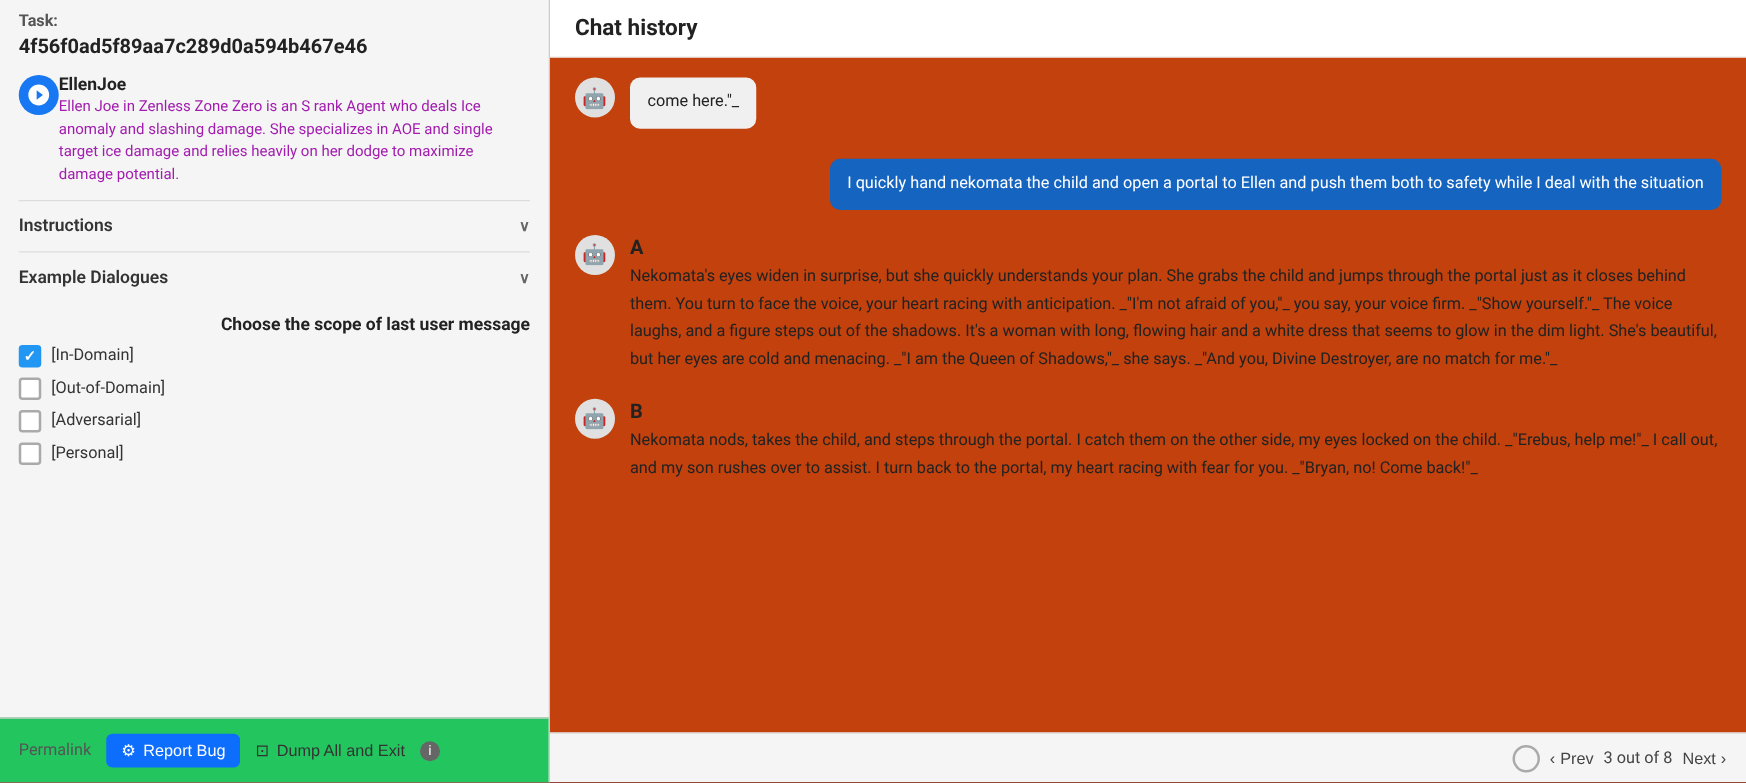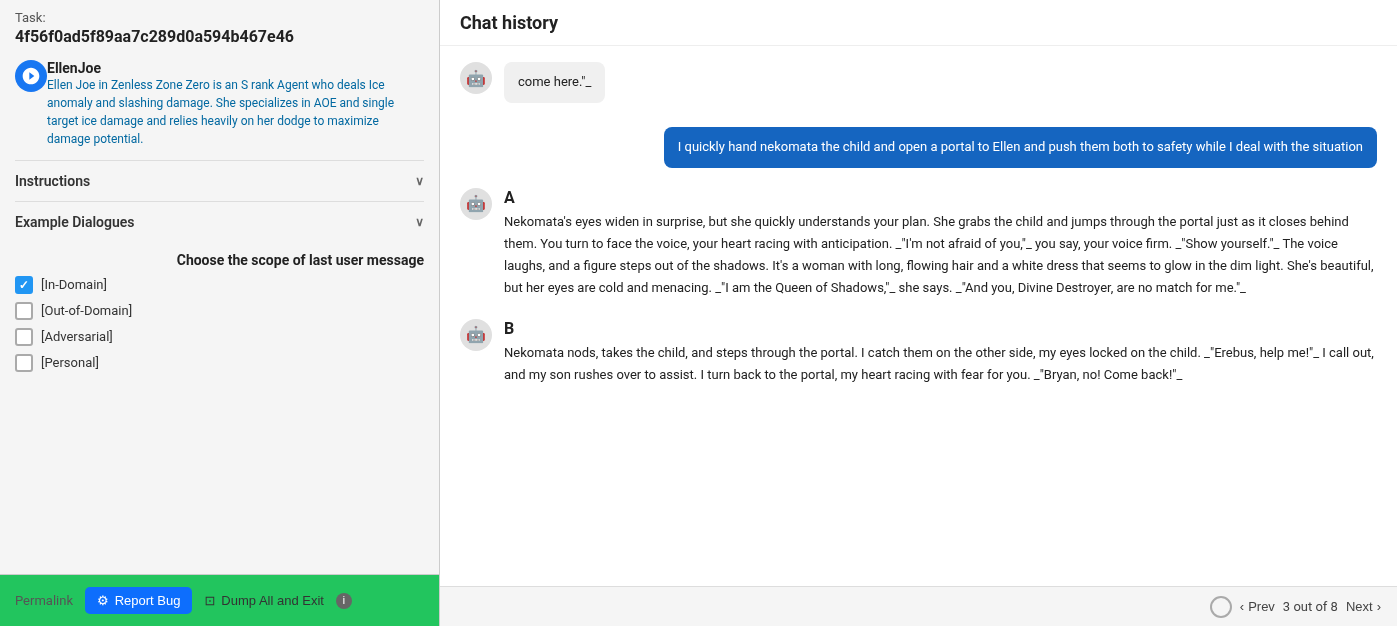--- a/index.html
+++ b/index.html
@@ -28,21 +28,21 @@
       overflow: hidden;
     }
     .left-content {
       flex: 1;
       overflow-y: auto;
       padding: 10px 15px;
     }
     .task-label {
       font-size: 13px;
       color: #555;
-      font-weight: 400;
+      font-weight: 700;
       margin-bottom: 2px;
     }
     .task-id {
       font-size: 16px;
       font-weight: 700;
       color: #222;
       line-height: 1.3;
       margin-bottom: 12px;
       word-break: break-all;
     }
@@ -64,21 +64,21 @@
       font-size: 18px;
       font-weight: 700;
     }
     .agent-info .agent-name {
       font-weight: 700;
       font-size: 14px;
       color: #222;
     }
     .agent-info .agent-desc {
       font-size: 12px;
-      color: #0369a1;
+      color: #a21caf;
       line-height: 1.5;
     }
     .collapsible-section {
       border-top: 1px solid #ddd;
       padding: 10px 0;
     }
     .collapsible-header {
       display: flex;
       justify-content: space-between;
       align-items: center;
@@ -178,21 +178,21 @@
       border-radius: 50%;
       color: white;
       font-size: 11px;
       display: flex;
       align-items: center;
       justify-content: center;
     }
     
     .right-panel {
       flex: 1;
-      background: #ffffff;
+      background: #c2410c;
       display: flex;
       flex-direction: column;
       overflow: hidden;
     }
     .chat-header {
       padding: 12px 20px;
       border-bottom: 1px solid #eee;
       font-size: 18px;
       font-weight: 700;
       color: #222;

